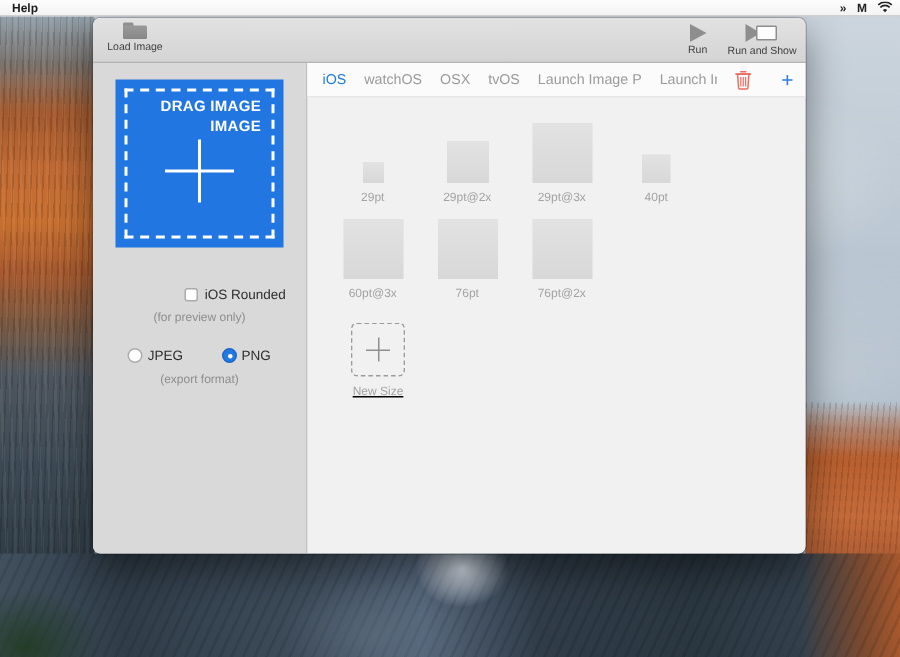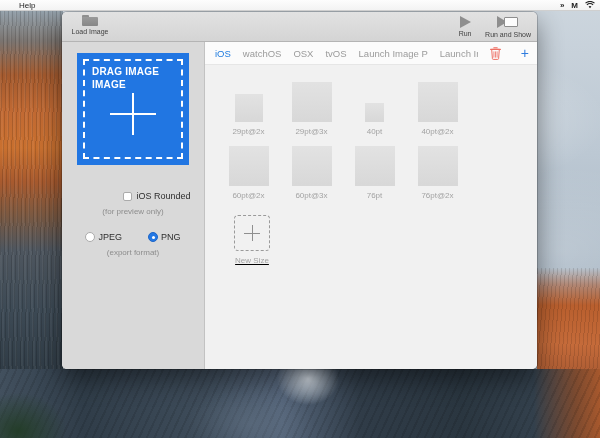--- a/index.html
+++ b/index.html
@@ -36,21 +36,21 @@
     background:
       repeating-linear-gradient(95deg, rgba(0,0,0,.12) 0 1px, rgba(0,0,0,0) 1px 4px),
       linear-gradient(180deg, rgba(176,88,44,0) 0%, rgba(176,88,44,.55) 10%,
         #b95f2e 22%, #c56b3a 45%, #a05530 70%, #5e3e2d 92%, #46342a 100%);
   }
 
   
   .menubar { position:absolute; left:0; top:0; width:600px; height:11px;
     background:linear-gradient(180deg,#fdfdfd,#f3f3f3); border-bottom:1px solid #cfcfcf;
     display:flex; align-items:center; font-size:8px; color:#1c1c1c; z-index:30; }
-  .menubar .menu-left { padding-left:19px; font-weight:400; }
+  .menubar .menu-left { padding-left:8px; font-weight:700; }
   .menubar .menu-right { margin-left:auto; display:flex; align-items:center; gap:7px; padding-right:5px; }
   .mb-icon { font-size:8px; font-weight:700; color:#222; line-height:11px; }
   .wifi svg { display:block; }
 
   
   .window { position:absolute; left:62px; top:12px; width:475px; height:357px;
     border-radius:5px; box-shadow:0 10px 26px rgba(0,0,0,.45), 0 0 0 1px rgba(0,0,0,.18);
     overflow:hidden; background:#f0f0f0; z-index:20; display:flex; flex-direction:column; }
 
   .titlebar { height:16px; background:linear-gradient(180deg,#eeeeee,#e2e2e2);
@@ -83,21 +83,21 @@
     border-left:10px solid #8e8e8e; border-top:6.5px solid transparent; border-bottom:6.5px solid transparent; }
   .runshow-icon .scr { position:absolute; left:7px; top:1px; width:14px; height:10px;
     background:#fdfdfd; border:1px solid #8e8e8e; border-radius:1px; }
 
   .content { flex:1; display:flex; min-height:0; }
   .sidebar { width:143px; background:#d9d9d9; border-right:1px solid #c2c2c2; flex:0 0 auto; }
   .main { flex:1; background:#f1f1f1; display:flex; flex-direction:column; min-width:0; }
 
   
   .dropzone { width:112px; height:112px; margin:11px auto 0; background:#2176e2;
-    padding:6px; cursor:pointer; }
+    padding:6px; cursor:pointer;text-align:right; }
   .dz-inner { width:100%; height:100%; border:2px dashed #ffffff; padding:5px 7px; }
   .dz-text { color:#ffffff; font-weight:700; font-size:10px; line-height:1.25; letter-spacing:.2px; }
   .dz-cross { position:relative; width:46px; height:42px; margin:2px auto 0; }
   .dz-cross::before { content:""; position:absolute; left:0; right:0; top:50%; margin-top:-1px; height:2px; background:#fff; }
   .dz-cross::after  { content:""; position:absolute; top:0; bottom:0; left:50%; margin-left:-1px; width:2px; background:#fff; }
 
   .opt-block { margin-top:26px; text-align:center; }
   .opt-row { display:flex; align-items:center; justify-content:center; gap:4px;
     font-size:9px; color:#2e2e2e; cursor:default;margin-left:48px; }
   .checkbox { width:9px; height:9px; background:#ffffff; border:1px solid #ababab; border-radius:2px; }
@@ -234,41 +234,37 @@
             </svg>
           </span>
           <span class="addtab-btn">
             <span>+</span>
           </span>
         </div>
 
         <div class="gridwrap">
             <div class="grid-row">
               <div class="cell">
+                <div class="sq" style="width: 14px; height: 14px;"></div>
+                <div class="cell-label">29pt</div>
+              </div>
+              <div class="cell">
                 <div class="sq" style="width: 28px; height: 28px;"></div>
                 <div class="cell-label">29pt@2x</div>
               </div>
               <div class="cell">
                 <div class="sq" style="width: 40px; height: 40px;"></div>
                 <div class="cell-label">29pt@3x</div>
               </div>
               <div class="cell">
                 <div class="sq" style="width: 19px; height: 19px;"></div>
                 <div class="cell-label">40pt</div>
               </div>
-              <div class="cell">
-                <div class="sq" style="width: 40px; height: 40px;"></div>
-                <div class="cell-label">40pt@2x</div>
-              </div>
             </div>
             <div class="grid-row">
-              <div class="cell">
-                <div class="sq" style="width: 40px; height: 40px;"></div>
-                <div class="cell-label">60pt@2x</div>
-              </div>
               <div class="cell">
                 <div class="sq" style="width: 40px; height: 40px;"></div>
                 <div class="cell-label">60pt@3x</div>
               </div>
               <div class="cell">
                 <div class="sq" style="width: 40px; height: 40px;"></div>
                 <div class="cell-label">76pt</div>
               </div>
               <div class="cell">
                 <div class="sq" style="width: 40px; height: 40px;"></div>

